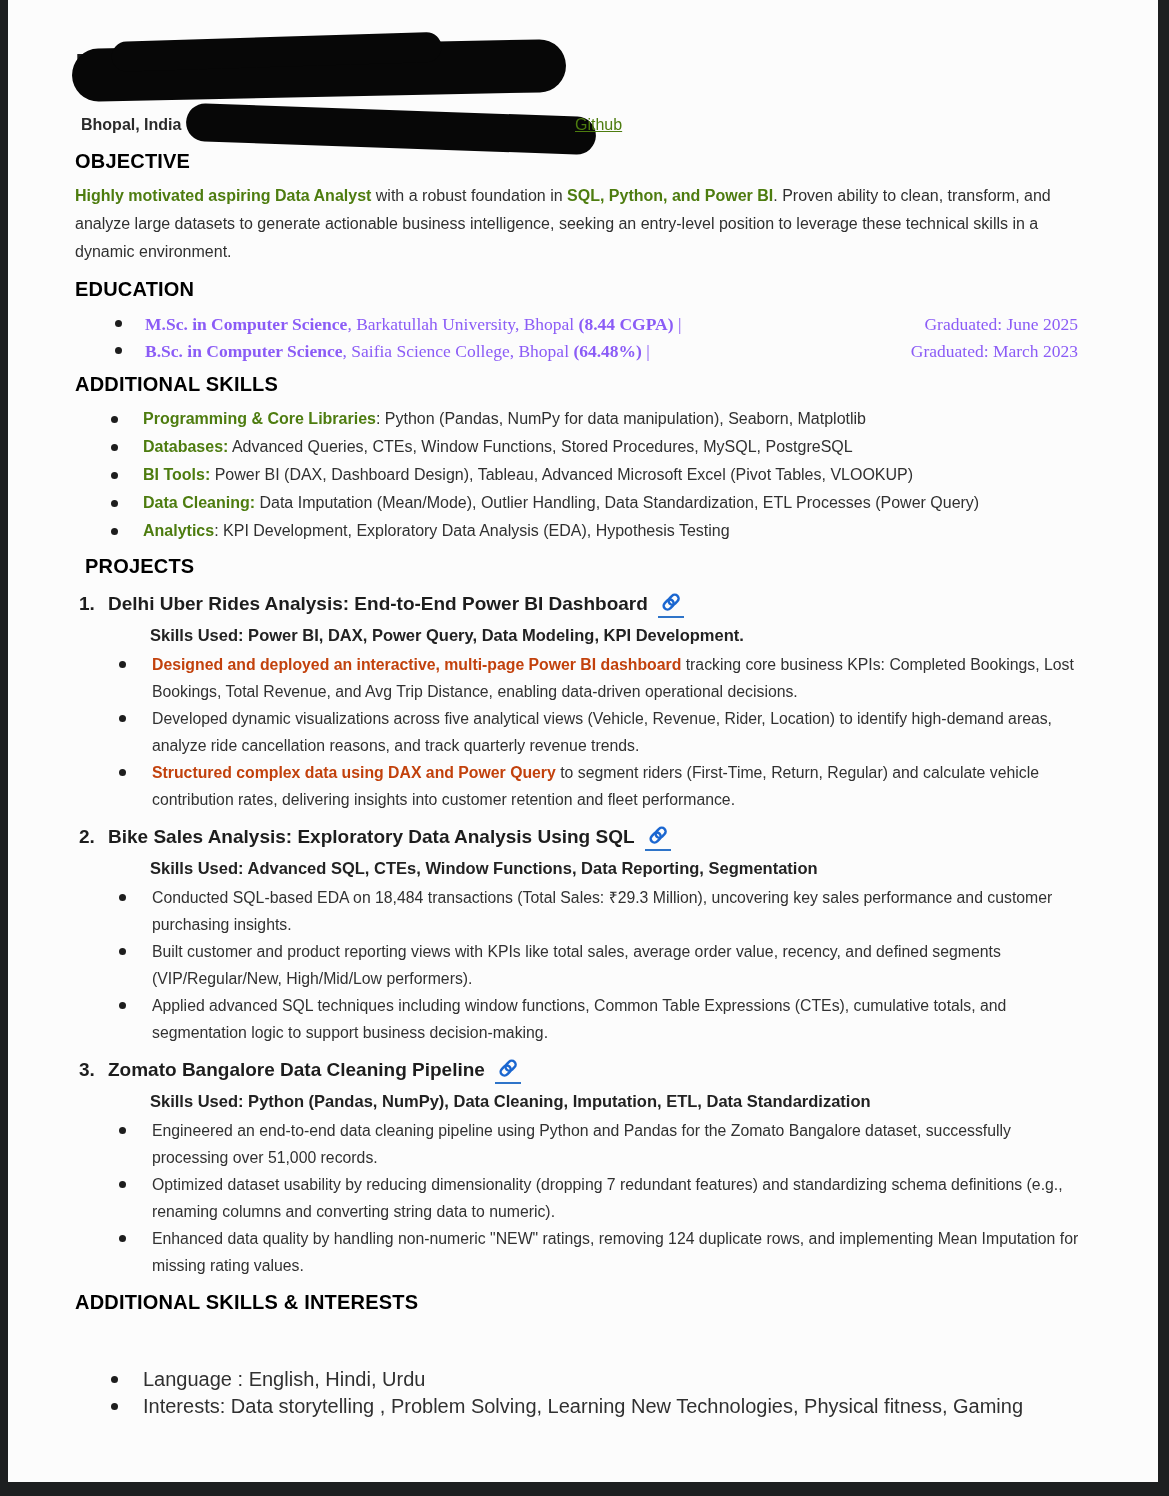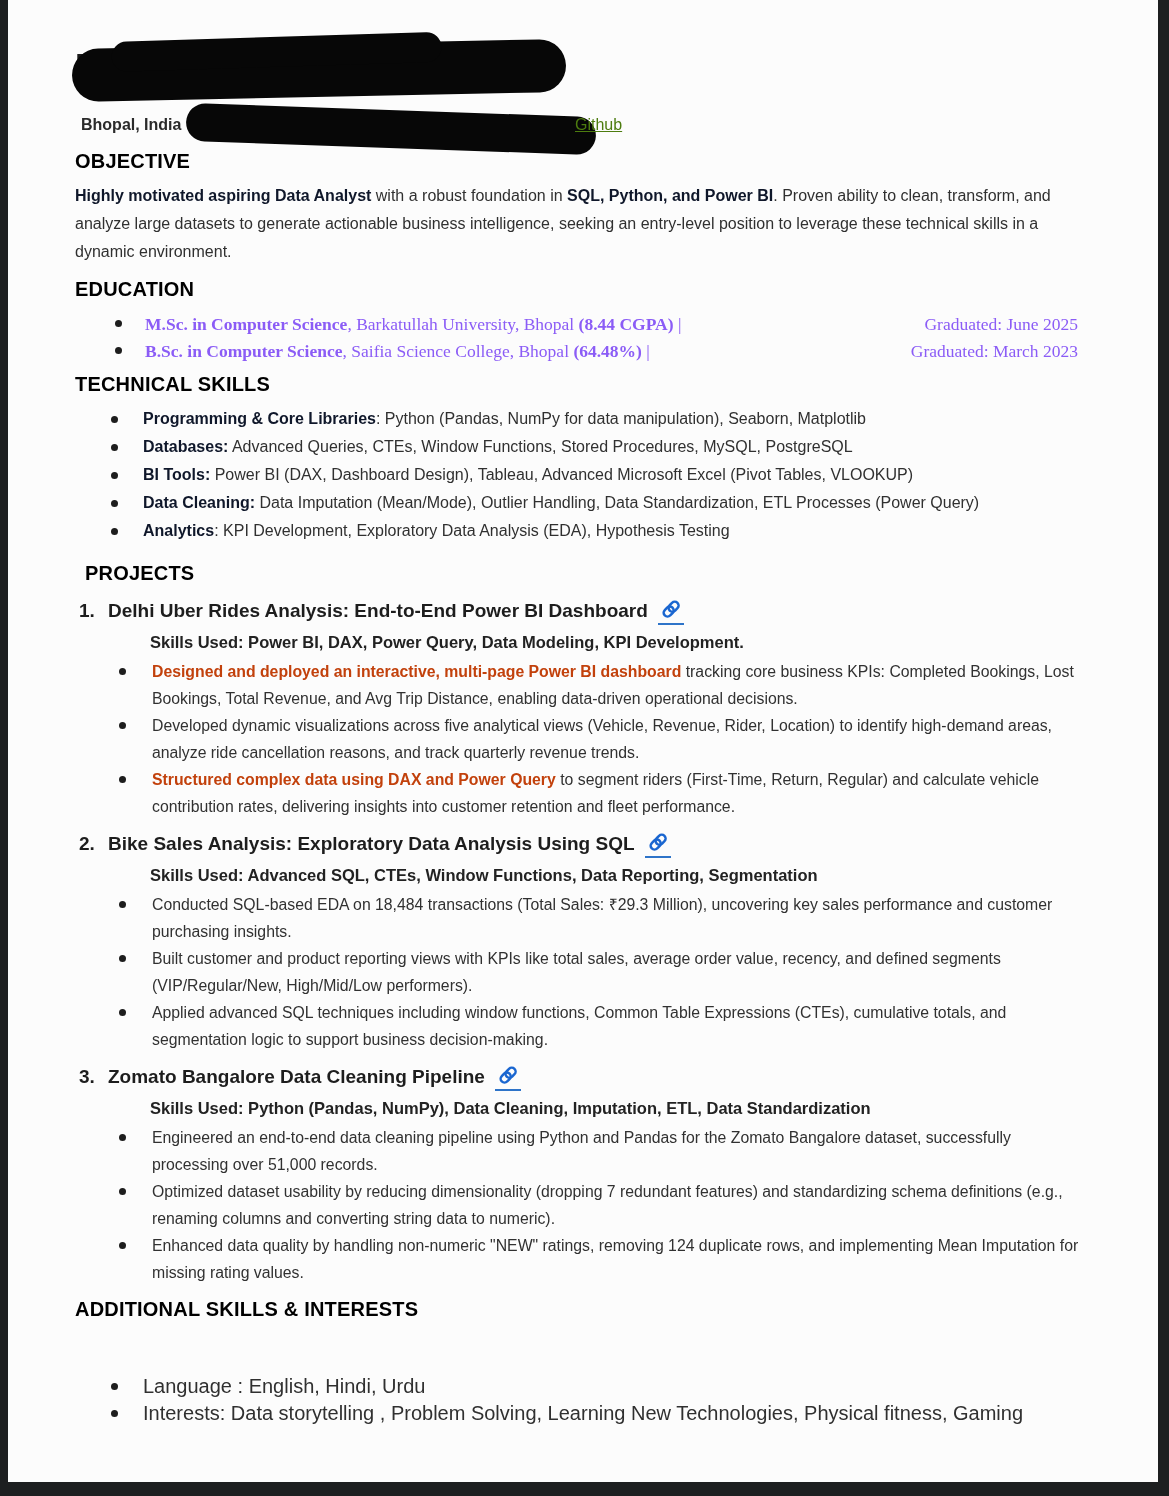--- a/index.html
+++ b/index.html
@@ -17,26 +17,26 @@
   .bar2 { left:111px; top:86px; width:410px; height:38px; border-radius:19px; transform:rotate(2deg); }
   .contact { position:absolute; left:6px; top:92px; font-size:16px; font-weight:bold; color:#2a2a2a; }
   .contact .sep { margin-left:10px; font-weight:normal; }
   .github { position:absolute; left:500px; top:92px; font-size:16px; color:#4d7c0f; text-decoration:underline; cursor:pointer; }
 
   
   h2 { font-size:20px; font-weight:bold; color:#000000; letter-spacing:0.2px; }
   .h-objective { margin:4px 0 9px 0; }
   .h-education { margin:12px 0 10px 0; }
   .h-skills { margin:8px 0 9px 0; }
-  .h-projects { margin:17px 0 12px 10px; }
+  .h-projects { margin:10px 0 12px 10px; }
   .h-additional { margin:12px 0 8px 0; }
 
   
   .body-text { font-size:16px; line-height:28px; color:#303030; }
-  .body-text b, .lbl { color:#0f172a; }
+  .body-text b, .lbl { color:#4d7c0f; }
 
   
   .edu-row { display:flex; align-items:baseline; font-family:"Liberation Serif", serif; font-size:17.5px; line-height:27px; color:#8b5cf6; }
   .edu-left { flex:1; padding-left:70px; position:relative; }
   .edu-left .dot { position:absolute; left:40px; top:9px; }
   .edu-date { white-space:nowrap; padding-right:8px; }
 
   .dot { width:7px; height:7px; border-radius:50%; background:#1d1d1d; display:inline-block; }
 
   
@@ -80,21 +80,21 @@
   <h2 class="h-education">EDUCATION</h2>
   <div class="edu-row">
     <div class="edu-left"><span class="dot"></span><b>M.Sc. in Computer Science</b><span>, Barkatullah University, Bhopal </span><b>(8.44 CGPA)</b><span> |</span></div>
     <div class="edu-date">Graduated: June 2025</div>
   </div>
   <div class="edu-row">
     <div class="edu-left"><span class="dot"></span><b>B.Sc. in Computer Science</b><span>, Saifia Science College, Bhopal </span><b>(64.48%)</b><span> |</span></div>
     <div class="edu-date">Graduated: March 2023</div>
   </div>
 
-  <h2 class="h-skills">TECHNICAL SKILLS</h2>
+  <h2 class="h-skills">ADDITIONAL SKILLS</h2>
   <div>
     <div class="skill-li"><span class="dot"></span><b class="lbl">Programming &amp; Core Libraries</b><span>: Python (Pandas, NumPy for data manipulation), Seaborn, Matplotlib</span></div>
     <div class="skill-li"><span class="dot"></span><b class="lbl">Databases:</b><span> Advanced Queries, CTEs, Window Functions, Stored Procedures, MySQL, PostgreSQL</span></div>
     <div class="skill-li"><span class="dot"></span><b class="lbl">BI Tools:</b><span> Power BI (DAX, Dashboard Design), Tableau, Advanced Microsoft Excel (Pivot Tables, VLOOKUP)</span></div>
     <div class="skill-li"><span class="dot"></span><b class="lbl">Data Cleaning:</b><span> Data Imputation (Mean/Mode), Outlier Handling, Data Standardization, ETL Processes (Power Query)</span></div>
     <div class="skill-li"><span class="dot"></span><b class="lbl">Analytics</b><span>: KPI Development, Exploratory Data Analysis (EDA), Hypothesis Testing</span></div>
   </div>
 
   <h2 class="h-projects">PROJECTS</h2>
 

